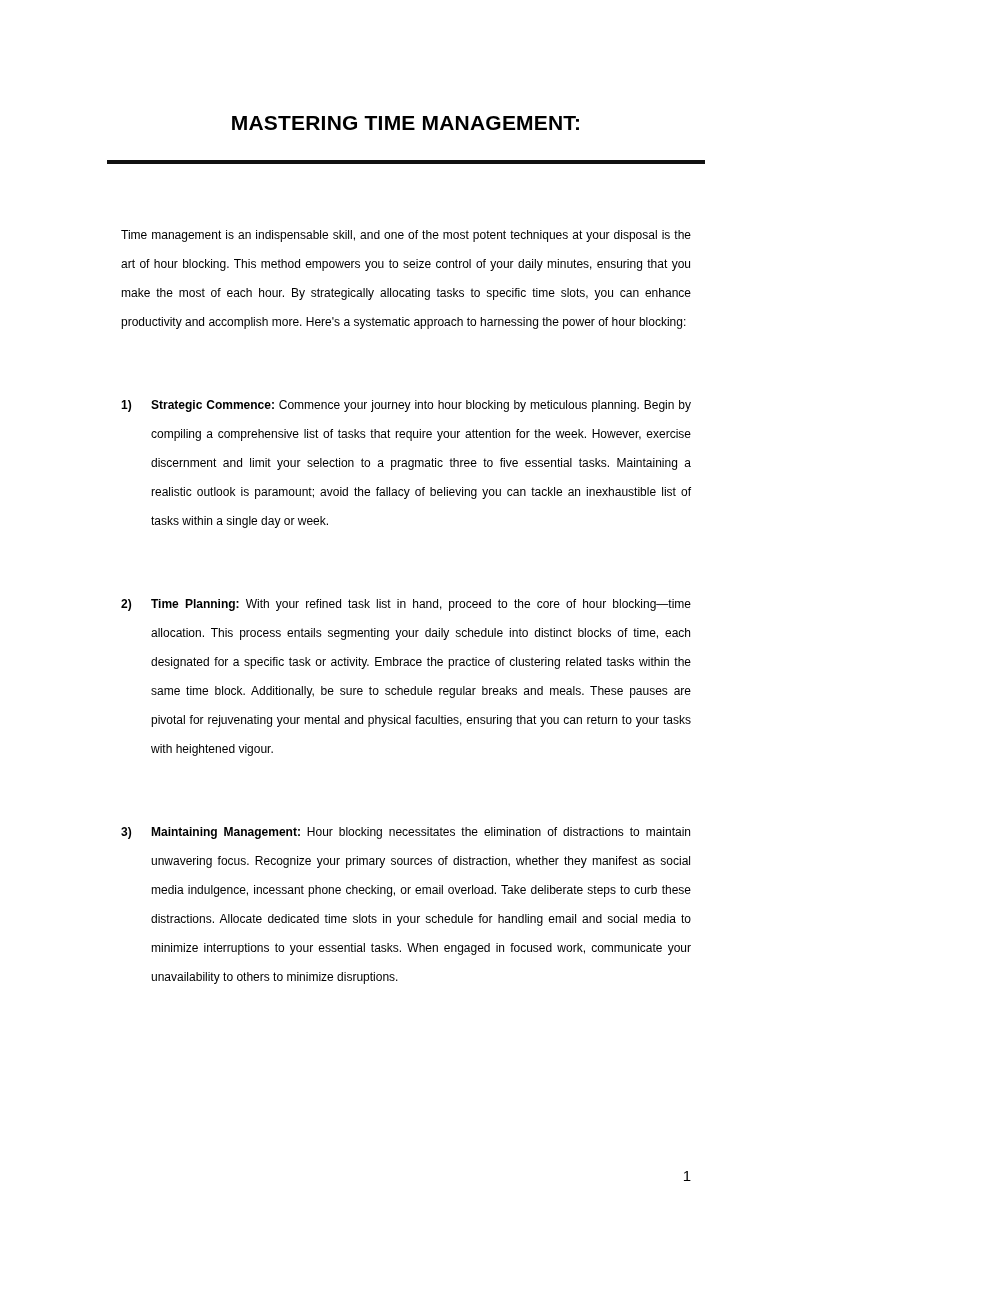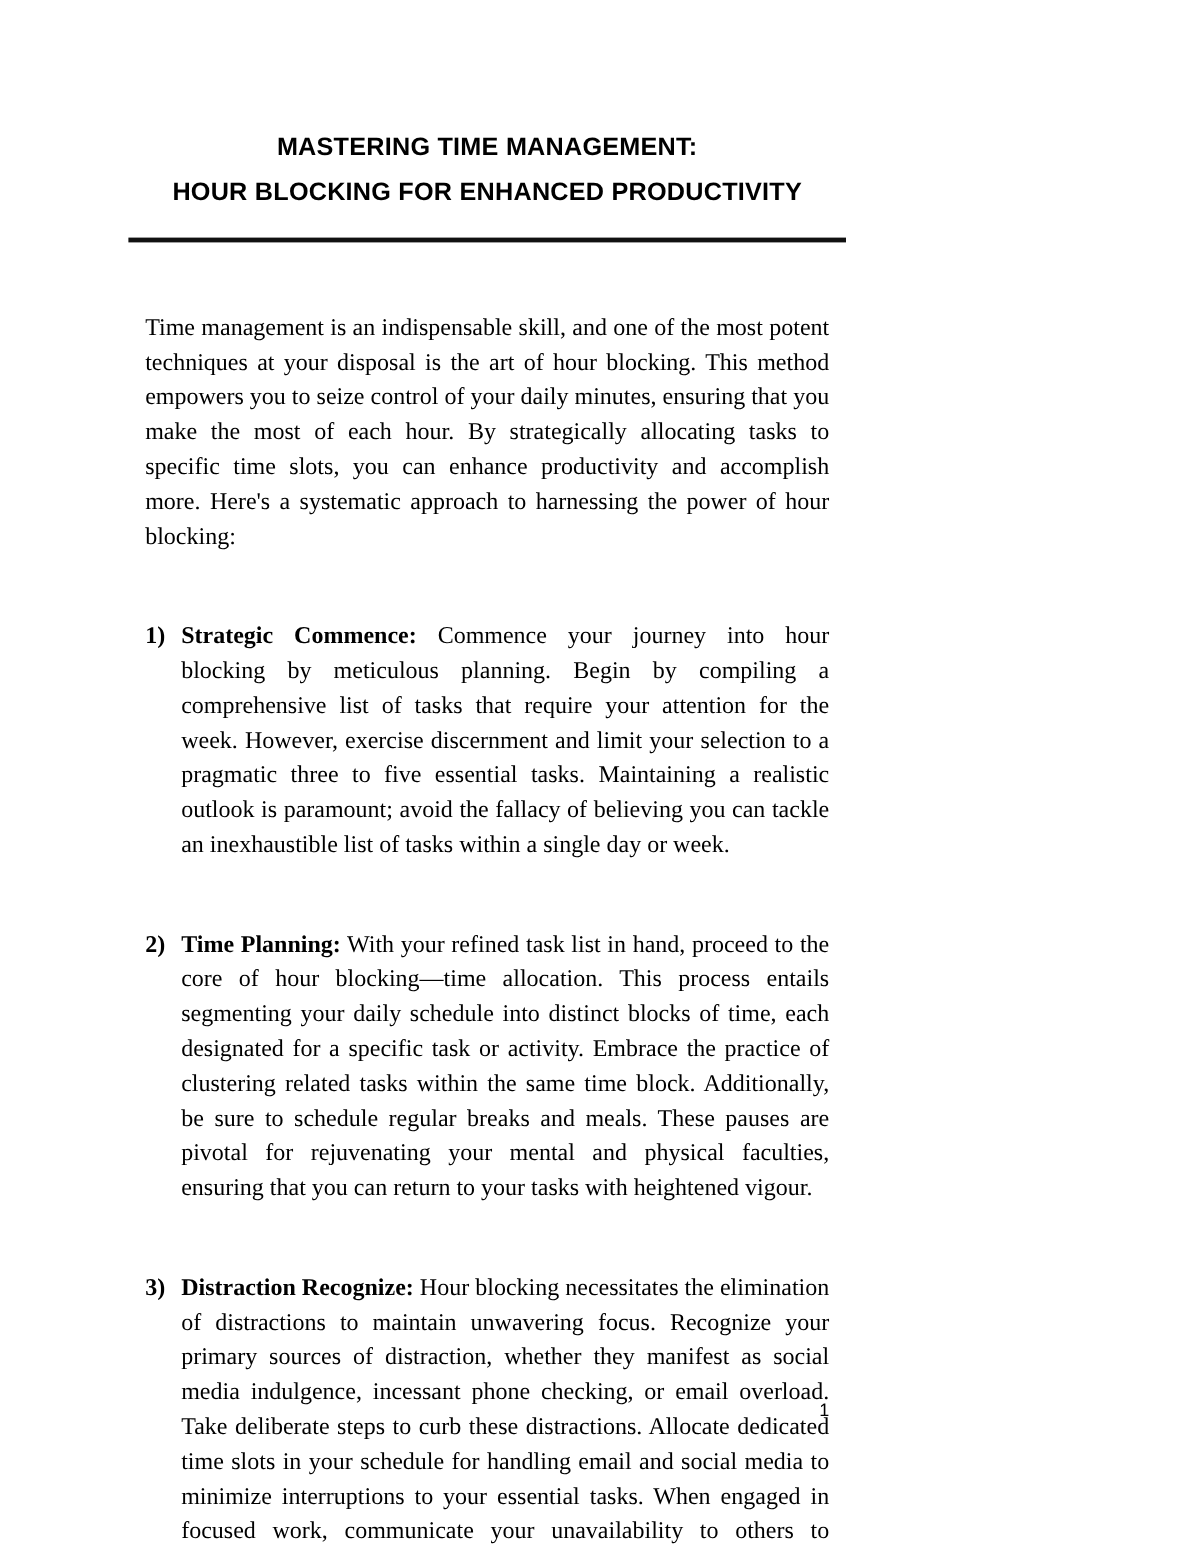--- a/index.html
+++ b/index.html
@@ -28,24 +28,23 @@
     line-height: 38px;
     letter-spacing: 0.2px;
   }
   .title-rule {
     margin: 18px 107px 0 107px;
     height: 0;
     border: none;
     border-top: 4px solid #111111;
   }
   .body-text {
-    font-size: 20px;
+    font-size: 12px;
     line-height: 29px;
     text-align: justify;
-    font-family: Liberation Serif, serif;
   }
   .intro {
     margin-top: 57px;
   }
   .list-item {
     position: relative;
     padding-left: 30px;
     margin-top: 54px;
   }
   .list-num {
@@ -66,21 +65,20 @@
   }
 </style>
 </head>
 <body>
 
 <div class="doc-page">
   <div class="content">
 
     <div class="doc-title">
       <div>MASTERING TIME MANAGEMENT:</div>
-      <div>HOUR BLOCKING FOR ENHANCED PRODUCTIVITY</div>
     </div>
   </div>
 
   <hr class="title-rule">
 
   <div class="content">
 
     <p class="body-text intro">Time management is an indispensable skill, and one of the most potent techniques at your disposal is the art of hour blocking. This method empowers you to seize control of your daily minutes, ensuring that you make the most of each hour. By strategically allocating tasks to specific time slots, you can enhance productivity and accomplish more. Here's a systematic approach to harnessing the power of hour blocking:</p>
 
     <div class="body-text list-item">
@@ -90,20 +88,20 @@
     </div>
 
     <div class="body-text list-item">
       <span class="list-num">2)</span>
       <span class="item-heading">Time Planning:</span> 
       <span>With your refined task list in hand, proceed to the core of hour blocking—time allocation. This process entails segmenting your daily schedule into distinct blocks of time, each designated for a specific task or activity. Embrace the practice of clustering related tasks within the same time block. Additionally, be sure to schedule regular breaks and meals. These pauses are pivotal for rejuvenating your mental and physical faculties, ensuring that you can return to your tasks with heightened vigour.</span>
     </div>
 
     <div class="body-text list-item">
       <span class="list-num">3)</span>
-      <span class="item-heading">Distraction Recognize:</span> 
+      <span class="item-heading">Maintaining Management:</span> 
       <span>Hour blocking necessitates the elimination of distractions to maintain unwavering focus. Recognize your primary sources of distraction, whether they manifest as social media indulgence, incessant phone checking, or email overload. Take deliberate steps to curb these distractions. Allocate dedicated time slots in your schedule for handling email and social media to minimize interruptions to your essential tasks. When engaged in focused work, communicate your unavailability to others to minimize disruptions.</span>
     </div>
 
   </div>
 
   <div class="page-number">1</div>
 </div>
 
 </body></html>

